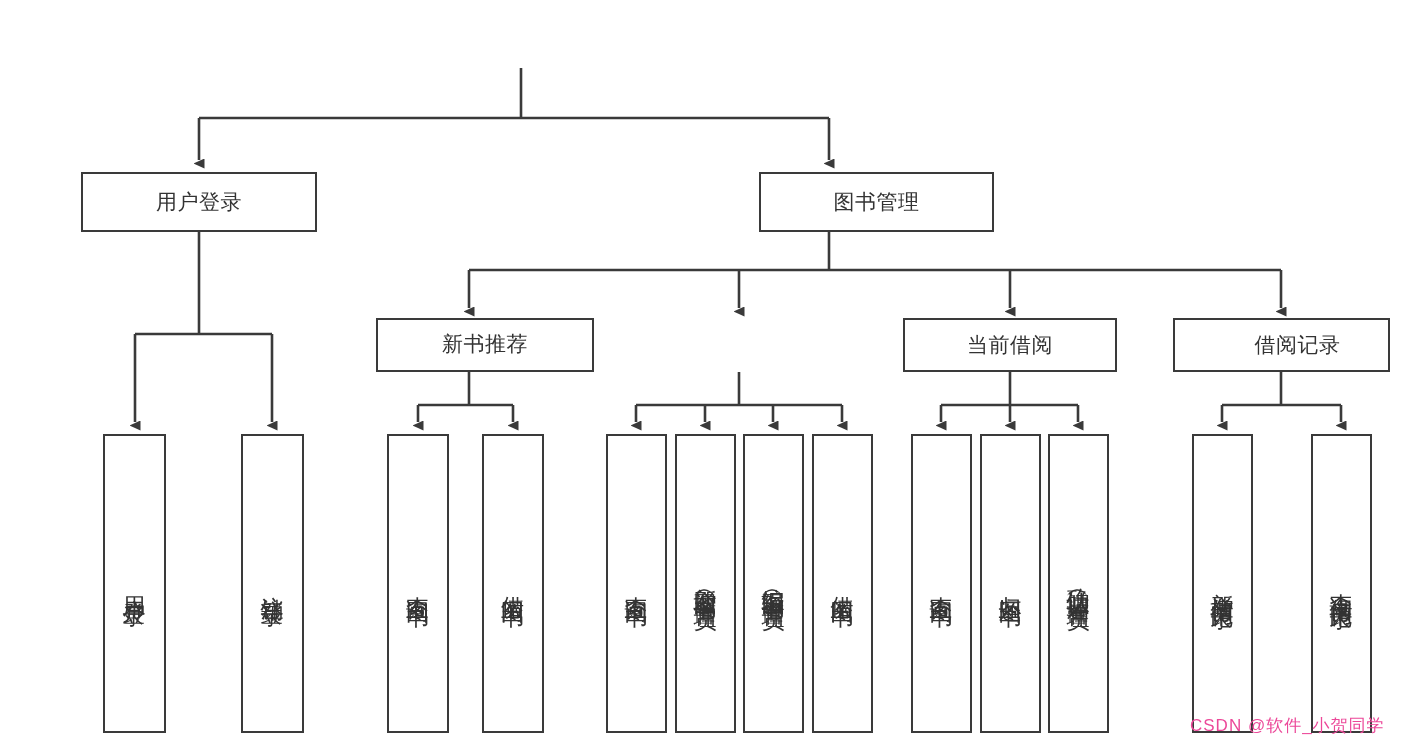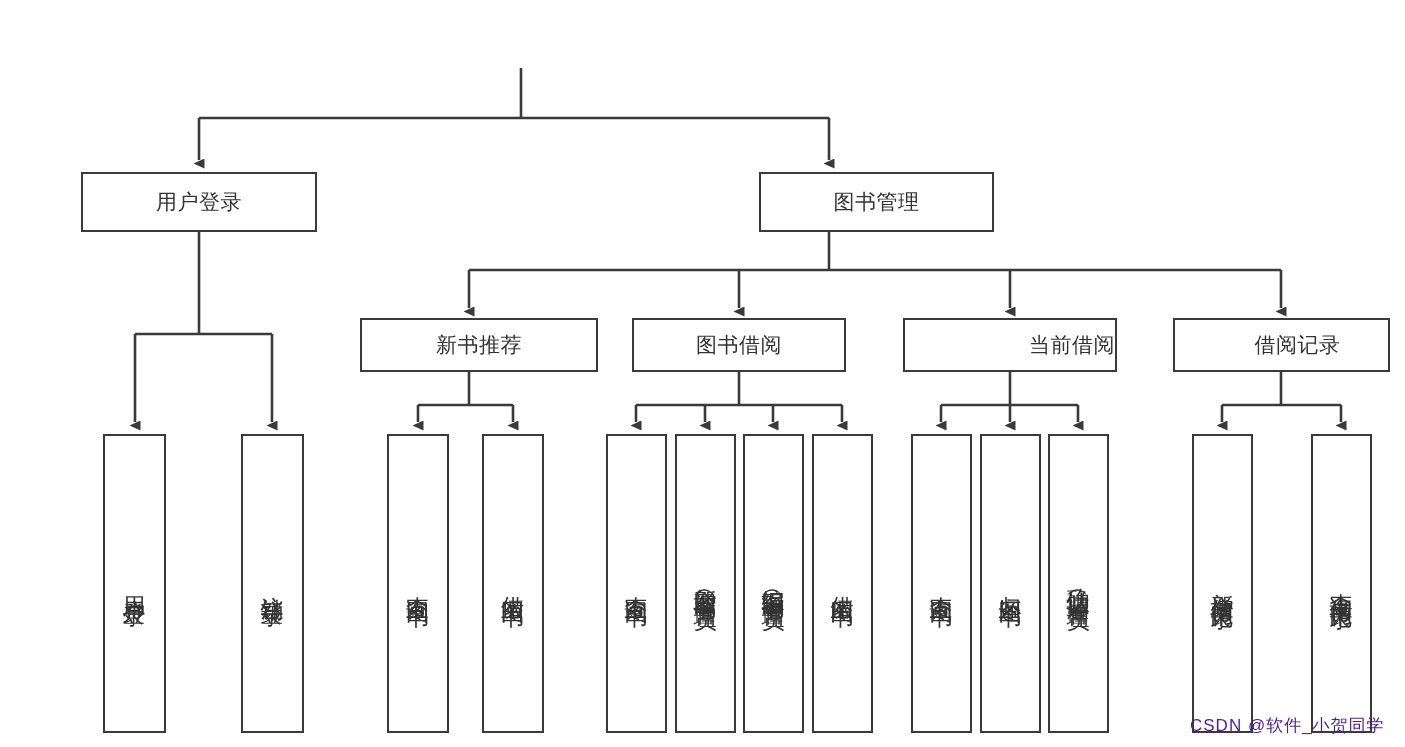--- a/index.html
+++ b/index.html
@@ -55,21 +55,21 @@
   .node.vertical .node-label {
     writing-mode: vertical-rl;
     text-orientation: upright;
     font-size: 23px;
     line-height: 1.05;
     letter-spacing: 3px;
     max-height: 100%;
   }
   .watermark {
     position: absolute;
-    color: #4c1d95;
+    color: #ec4899;
     font-size: 17px;
     letter-spacing: 1px;
     white-space: nowrap;
     z-index: 3;
     left: 1190px;
     top: 714px;
   }
 </style>
 </head>
 <body>
@@ -127,27 +127,24 @@
   </svg>
 
 
   <div class="node horizontal" style="left:81px; top:172px; width:236px; height:60px;">
     <span class="node-label">用户登录</span>
   </div>
   <div class="node horizontal" style="left:712px; top:172px; width:235px; height:60px;margin-left:47px;">
     <span class="node-label">图书管理</span>
   </div>
 
-  <div class="node horizontal" style="left:360px; top:318px; width:238px; height:54px;">
+  <div class="node horizontal" style="left:376px; top:318px; width:218px; height:54px;font-family:Liberation Serif, serif;">
     <span class="node-label">新书推荐</span>
   </div>
-  <div class="node horizontal" style="left:632px; top:318px; width:214px; height:54px;">
-    <span class="node-label">图书借阅</span>
-  </div>
-  <div class="node horizontal" style="left:903px; top:318px; width:214px; height:54px;justify-content:flex-end;">
+  <div class="node horizontal" style="left:903px; top:318px; width:214px; height:54px;">
     <span class="node-label">当前借阅</span>
   </div>
   <div class="node horizontal" style="left:1173px; top:318px; width:217px; height:54px;padding-left:32px;">
     <span class="node-label">借阅记录</span>
   </div>
 
   <div class="node vertical" style="left:103px; top:434px; width:63px; height:299px;">
     <span class="node-label">用户登录</span>
   </div>
   <div class="node vertical" style="left:241px; top:434px; width:63px; height:299px;">

